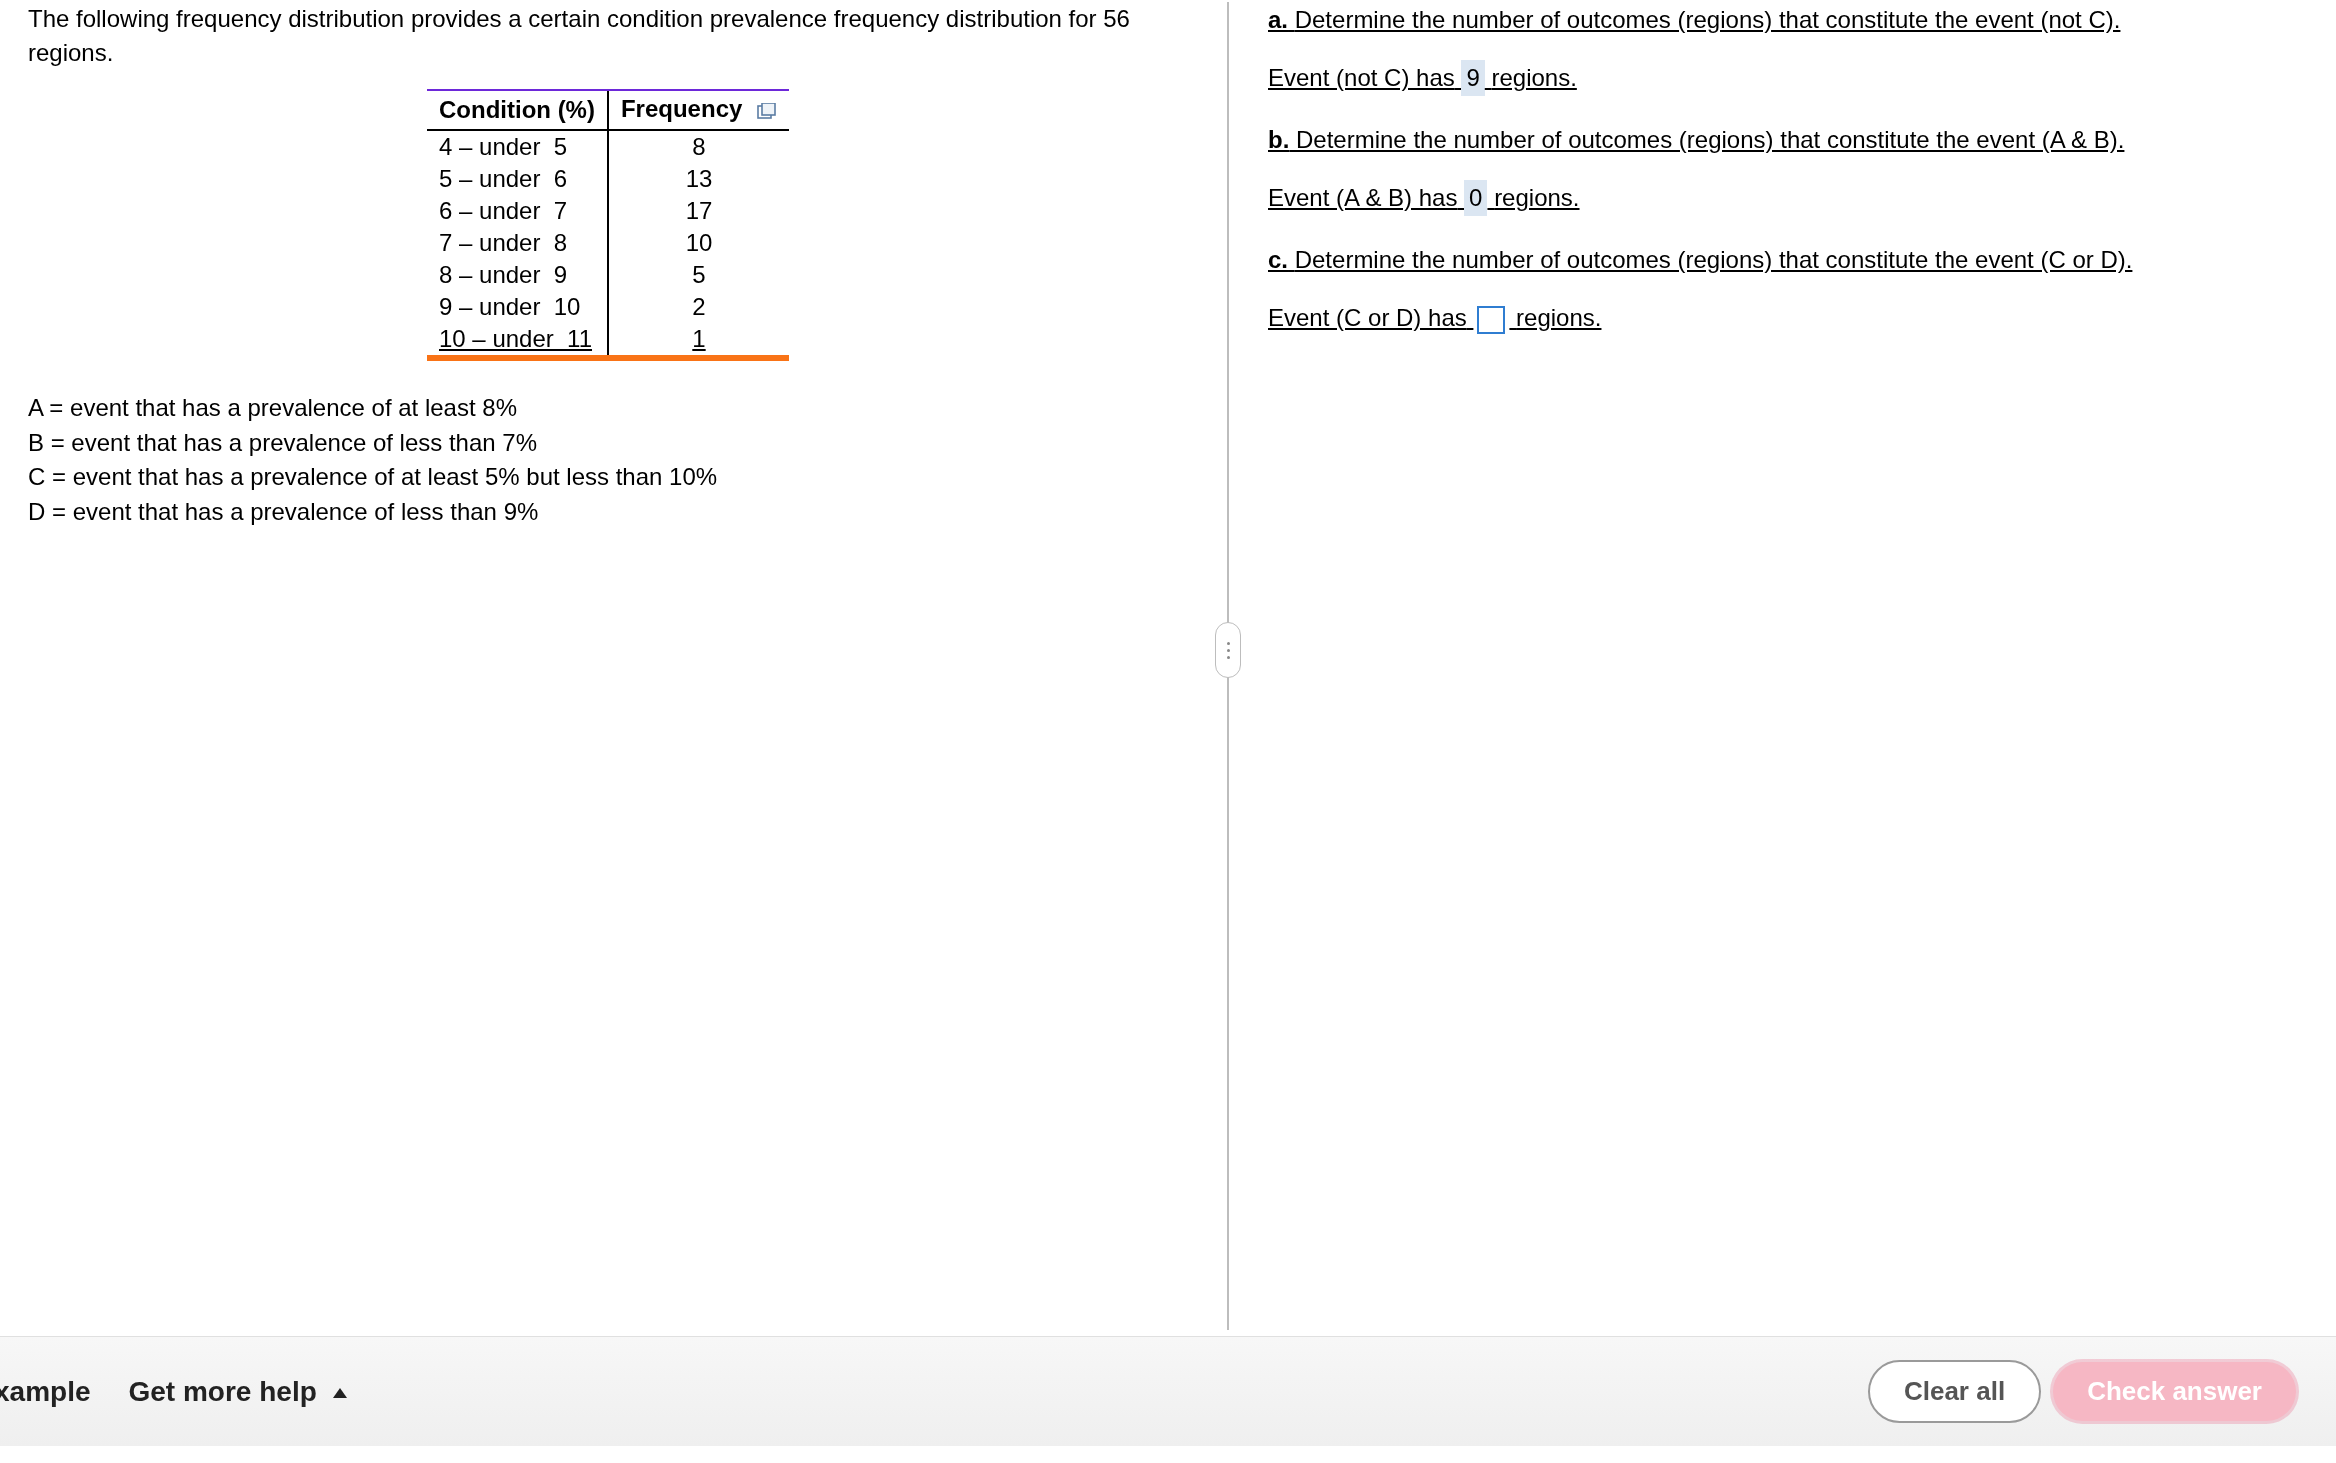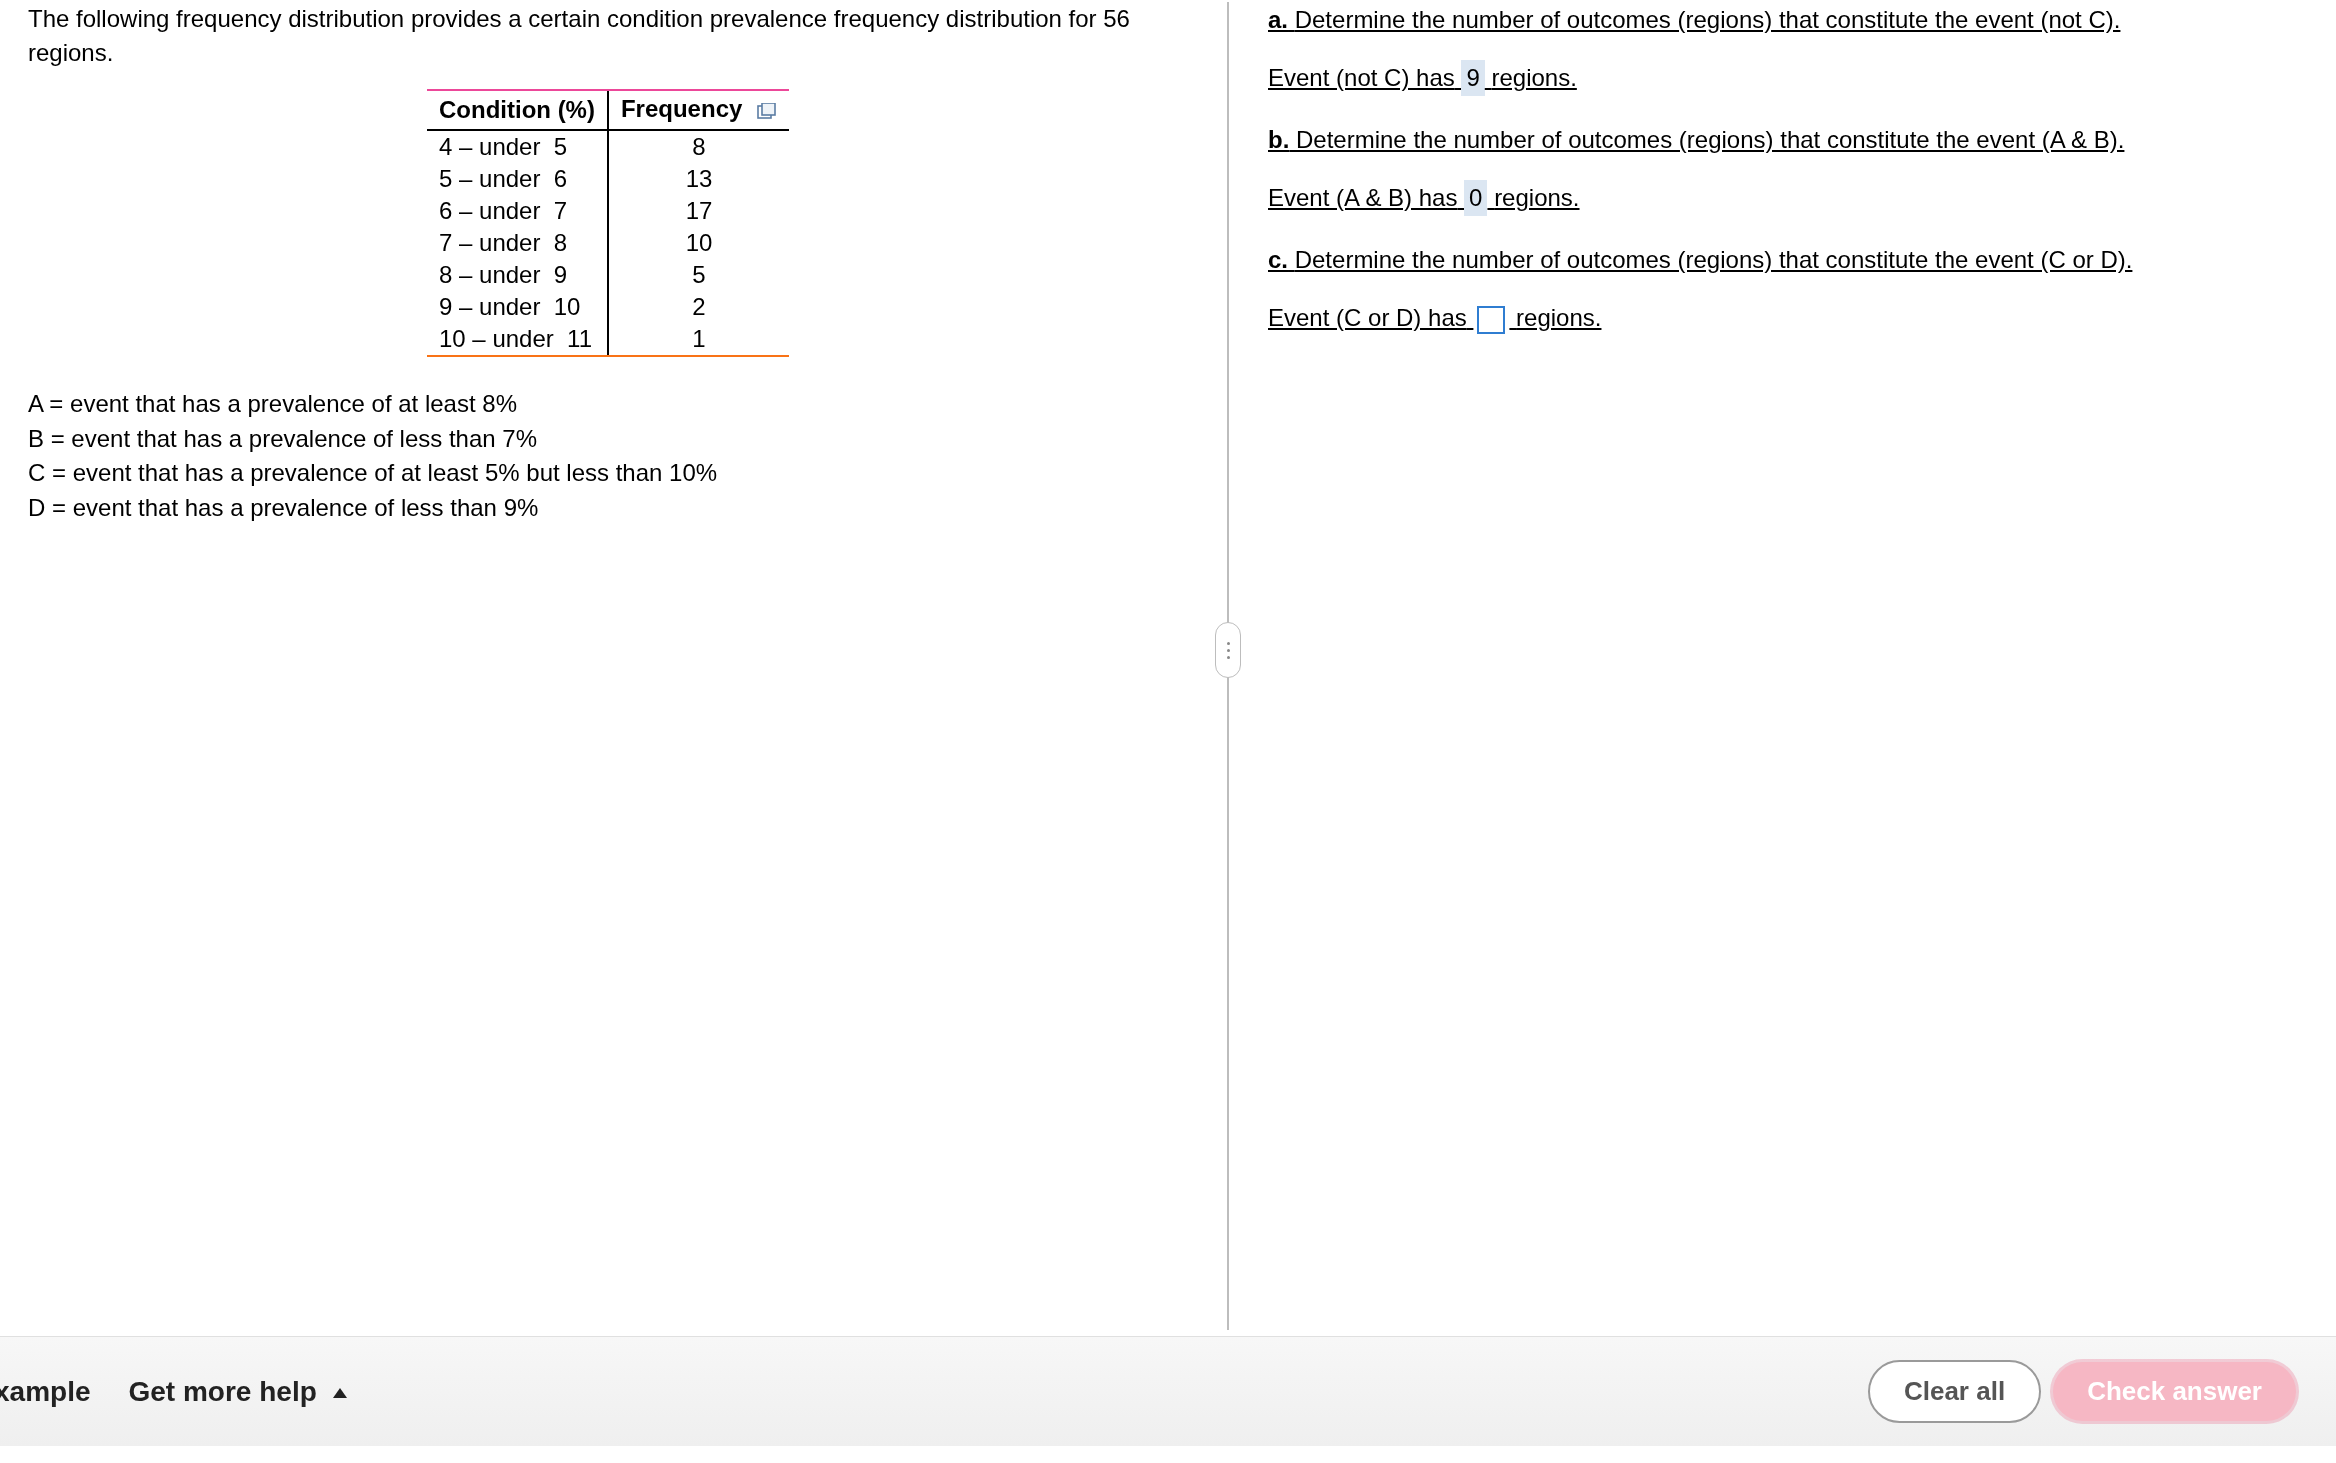--- a/index.html
+++ b/index.html
@@ -72,22 +72,22 @@
     }
     th {
       font-weight: bold;
       text-align: left;
       padding: 4px 12px;
     }
     th.freq { text-align: center; }
     td { padding: 2px 12px; }
     td.cond { text-align: left; white-space: pre; }
     td.freq { text-align: center; }
-    .hr-bottom td { border-bottom: 2px solid #f97316; }
-    .header-row th { border-top: 2px solid #ec4899; border-bottom: 2px solid #000; }
+    .hr-bottom td { border-bottom: 6px solid #f97316; text-decoration: underline; }
+    .header-row th { border-top: 2px solid #6d28d9; border-bottom: 2px solid #000; }
     .sep { border-left: 2px solid #000; }
     .popout-icon {
       display: inline-block;
       vertical-align: middle;
       margin-left: 8px;
     }
     .events p {
       line-height: 1.45;
     }
     .q-block { margin-bottom: 26px; line-height: 1.5; }

